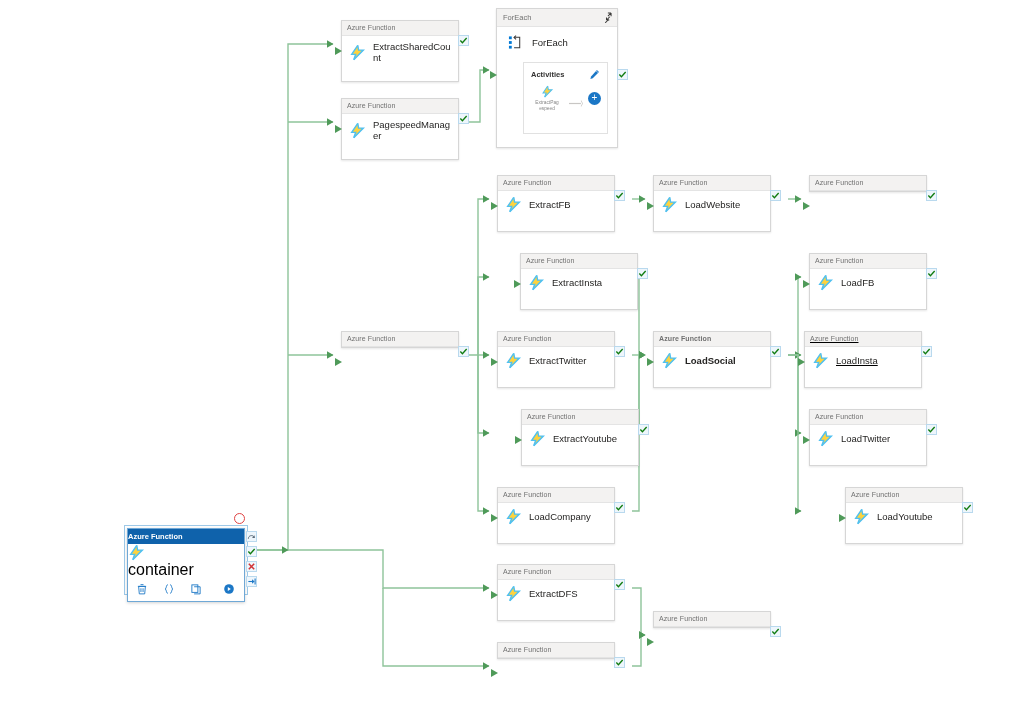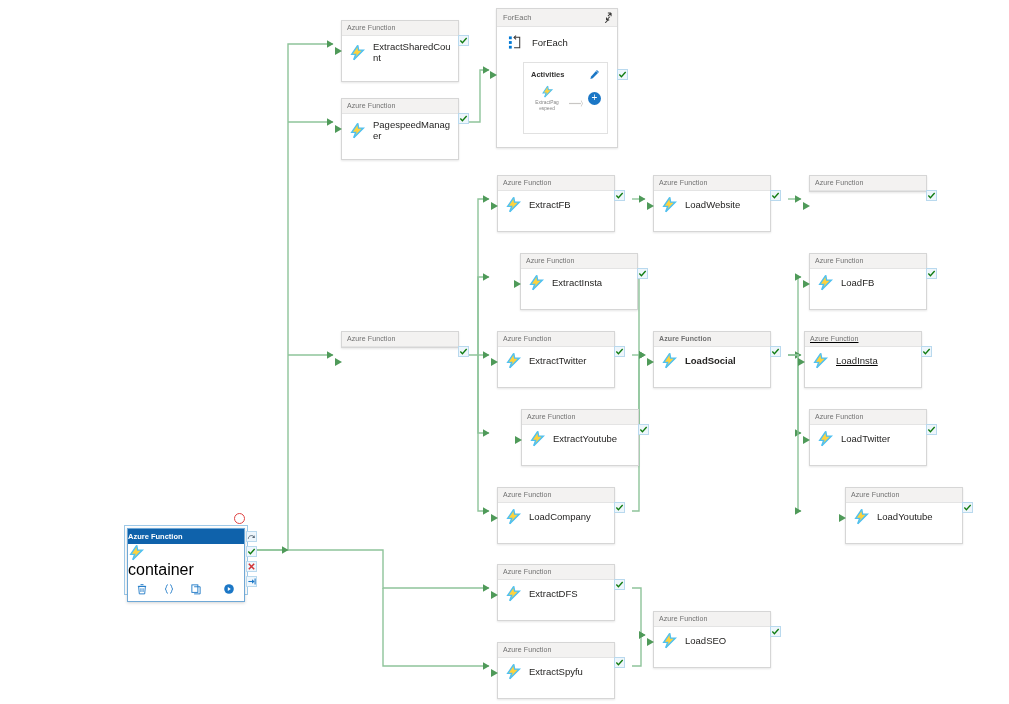--- a/index.html
+++ b/index.html
@@ -405,28 +405,20 @@
         </div>
         <div class="inarrow"></div>
         <div class="chk">
           <svg viewBox="0 0 10 10">
             <path d="M1.5,5 L3.8,7.4 L8.5,2.2" stroke="#107c10" stroke-width="1.5" fill="none"></path>
           </svg>
         </div>
       </div>
       <div class="node" style="left: 497px; top: 642px;">
         <div class="hdr">Azure Function</div>
-        <div class="body">
-          <svg class="fn-icon" viewBox="0 0 20 20">
-            <path d="M10.3,1.5 L3.2,12.2 L7.9,12.2 L5.6,18.5 L16.8,7.2 L11.3,7.2 Z" fill="#ffd33d"></path>
-            <path d="M10.3,1.5 L3.2,12.2 L7.9,12.2 L5.6,18.5" fill="none" stroke="#50c0f0" stroke-width="1.7"></path>
-            <path d="M5.6,18.5 L16.8,7.2 L11.3,7.2 L10.3,1.5" fill="none" stroke="#50c0f0" stroke-width="1.7"></path>
-          </svg>
-          <span class="lbl">ExtractSpyfu</span>
-        </div>
         <div class="inarrow"></div>
         <div class="chk">
           <svg viewBox="0 0 10 10">
             <path d="M1.5,5 L3.8,7.4 L8.5,2.2" stroke="#107c10" stroke-width="1.5" fill="none"></path>
           </svg>
         </div>
       </div>
       <div class="node" style="left: 653px; top: 175px;">
         <div class="hdr">Azure Function</div>
         <div class="body">
@@ -456,28 +448,20 @@
         </div>
         <div class="inarrow"></div>
         <div class="chk">
           <svg viewBox="0 0 10 10">
             <path d="M1.5,5 L3.8,7.4 L8.5,2.2" stroke="#107c10" stroke-width="1.5" fill="none"></path>
           </svg>
         </div>
       </div>
       <div class="node" style="left: 653px; top: 611px;">
         <div class="hdr">Azure Function</div>
-        <div class="body">
-          <svg class="fn-icon" viewBox="0 0 20 20">
-            <path d="M10.3,1.5 L3.2,12.2 L7.9,12.2 L5.6,18.5 L16.8,7.2 L11.3,7.2 Z" fill="#ffd33d"></path>
-            <path d="M10.3,1.5 L3.2,12.2 L7.9,12.2 L5.6,18.5" fill="none" stroke="#50c0f0" stroke-width="1.7"></path>
-            <path d="M5.6,18.5 L16.8,7.2 L11.3,7.2 L10.3,1.5" fill="none" stroke="#50c0f0" stroke-width="1.7"></path>
-          </svg>
-          <span class="lbl">LoadSEO</span>
-        </div>
         <div class="inarrow"></div>
         <div class="chk">
           <svg viewBox="0 0 10 10">
             <path d="M1.5,5 L3.8,7.4 L8.5,2.2" stroke="#107c10" stroke-width="1.5" fill="none"></path>
           </svg>
         </div>
       </div>
       <div class="node" style="left: 809px; top: 175px;">
         <div class="hdr">Azure Function</div>
         <div class="inarrow"></div>

